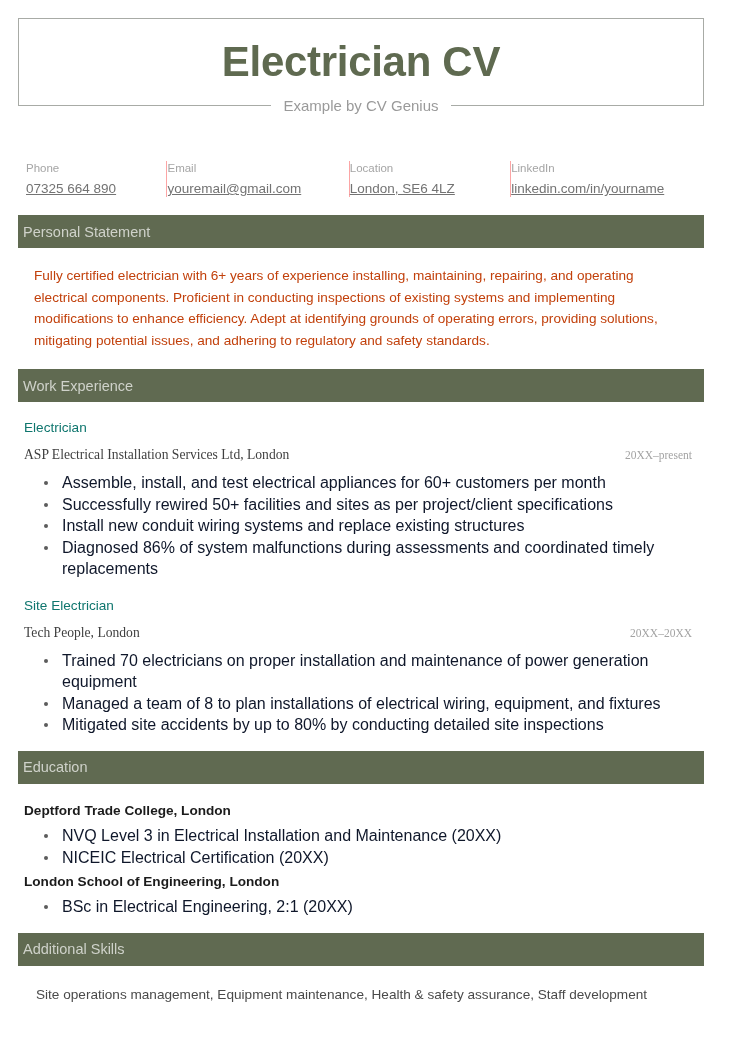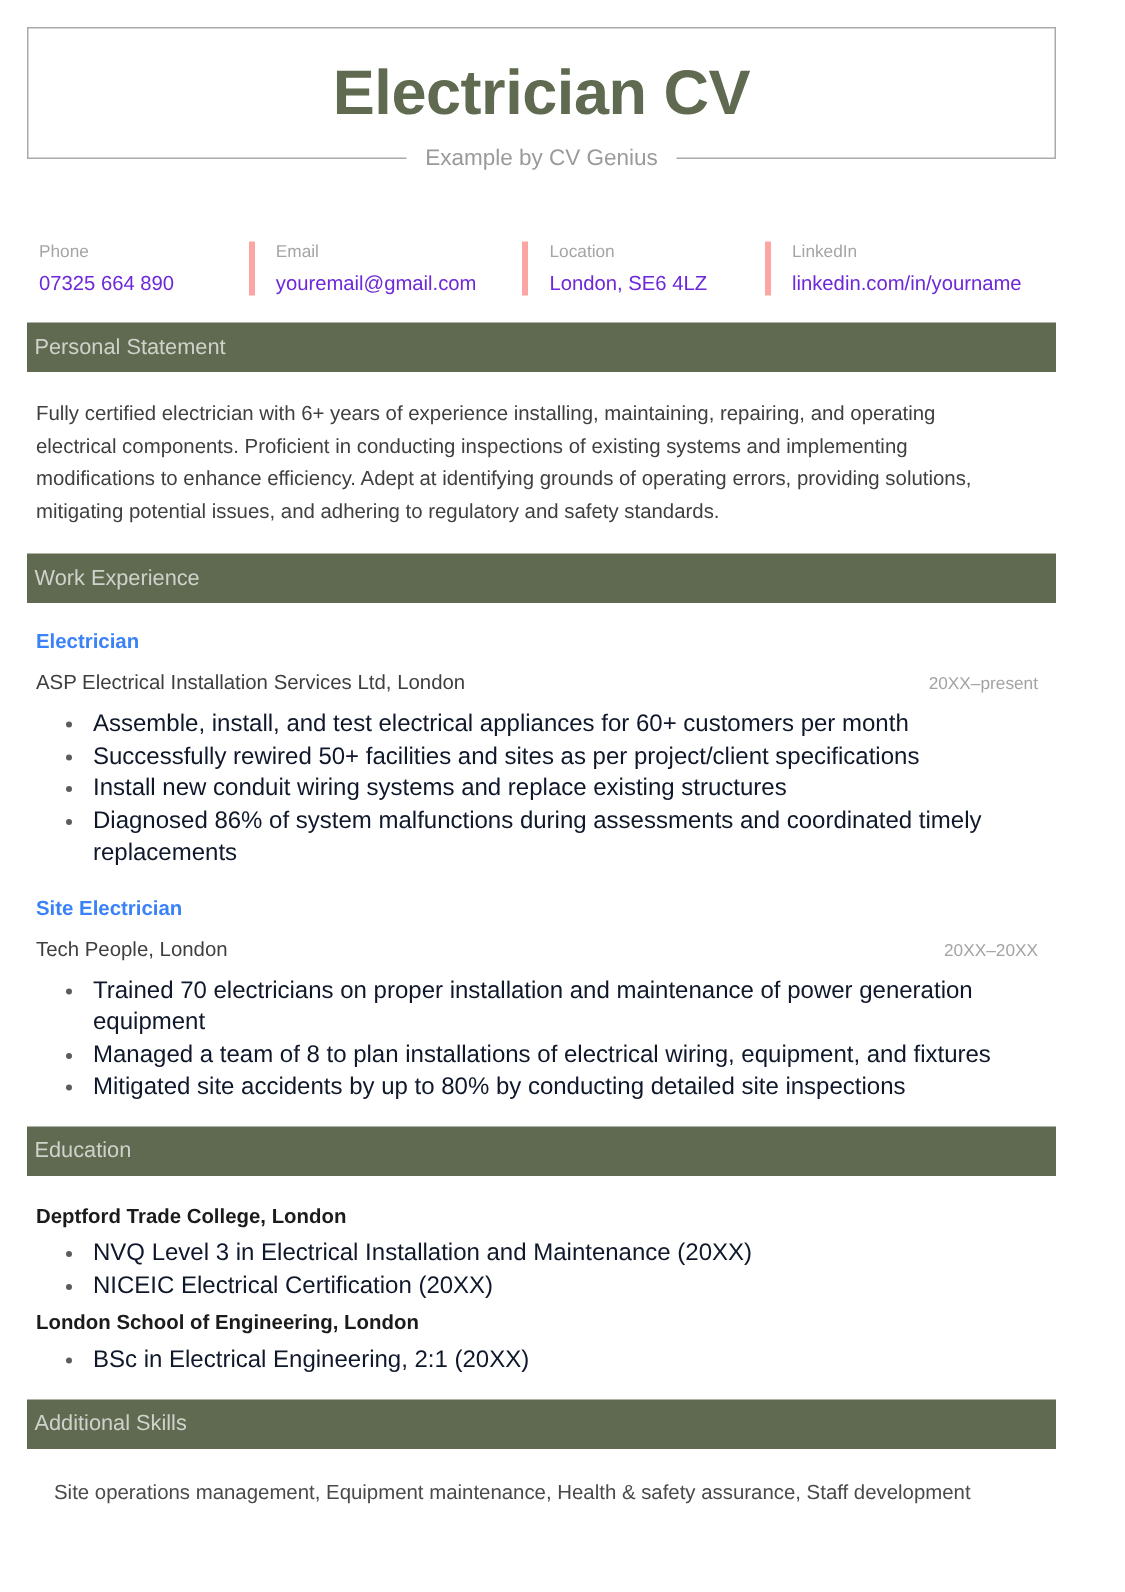--- a/index.html
+++ b/index.html
@@ -62,42 +62,43 @@
   }
 
   
   .contact-row {
     display: flex;
     margin-top: 44px;
     padding: 0 4px;
   }
   .contact-item {
     box-sizing: border-box;
-    padding-left: 14px;
-    border-left: 4px solid #fca5a5;
+    padding-left: 0;
+    border-left: 1px solid #fca5a5;
   }
   .contact-item:first-child {
     border-left: none;
     padding-left: 4px;
   }
   .contact-item.w-phone { width: 152px; }
   .contact-item.w-email { width: 192px; }
   .contact-item.w-location { width: 170px; }
   .contact-item.w-linkedin { width: 200px; }
 
   .contact-label {
     font-size: 11.5px;
     color: #a5a5a5;
     line-height: 15px;
     margin-bottom: 5px;
   }
   .contact-value {
     font-size: 13.5px;
-    color: #6d28d9;
+    color: #737373;
     line-height: 16px;
+    text-decoration: underline;
   }
 
   
   .section-bar {
     background: #606a51;
     height: 33px;
     display: flex;
     align-items: center;
     padding-left: 5px;
     box-sizing: border-box;
@@ -109,38 +110,39 @@
   }
 
   .section-body {
     padding: 0 6px;
   }
 
   
   .statement {
     font-size: 13.6px;
     line-height: 21.5px;
-    color: #404040;
-    margin: 17px 0 0 0;
+    color: #c2410c;
+    margin: 17px 0 0 10px;
     padding-right: 22px;
   }
 
   
   .entry { padding-top: 17px; }
   .entry-title {
     font-size: 13.6px;
-    font-weight: bold;
-    color: #3b82f6;
+    font-weight: normal;
+    color: #0f766e;
     line-height: 18px;
   }
   .entry-meta {
     display: flex;
-    align-items: flex-end;
+    align-items: center;
     justify-content: space-between;
     margin-top: 9px;
+    font-family: Liberation Serif, serif;
   }
   .entry-company {
     font-size: 13.6px;
     color: #3f3f3f;
     line-height: 18px;
   }
   .entry-date {
     font-size: 11.5px;
     color: #a3a3a3;
     line-height: 16px;

